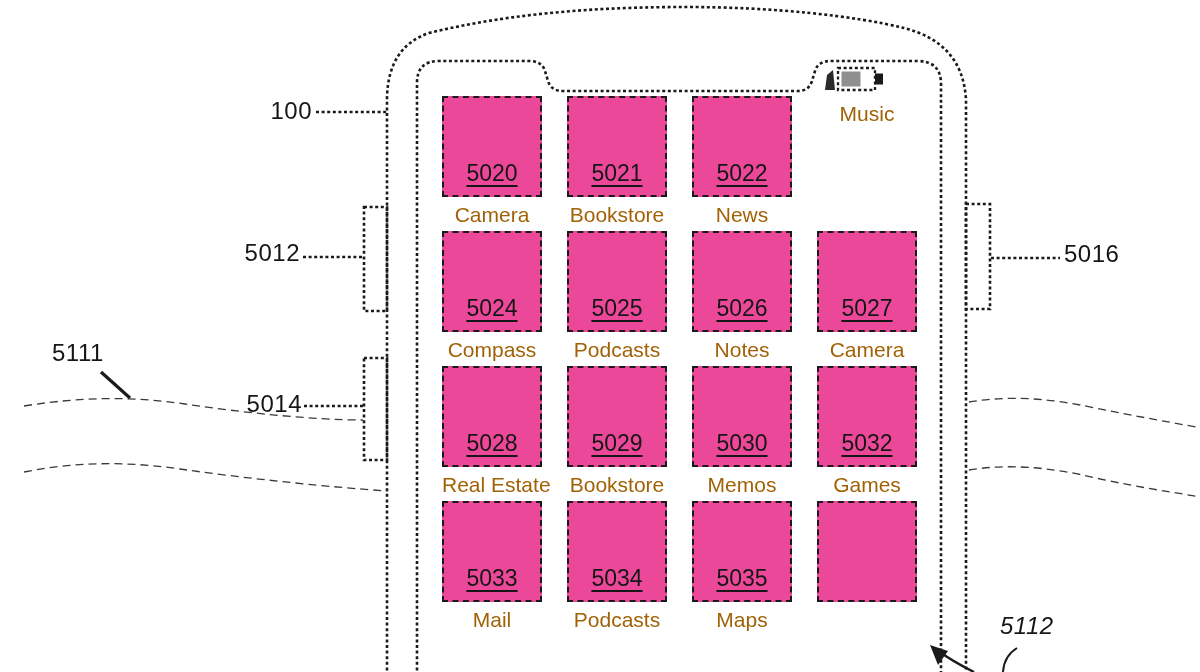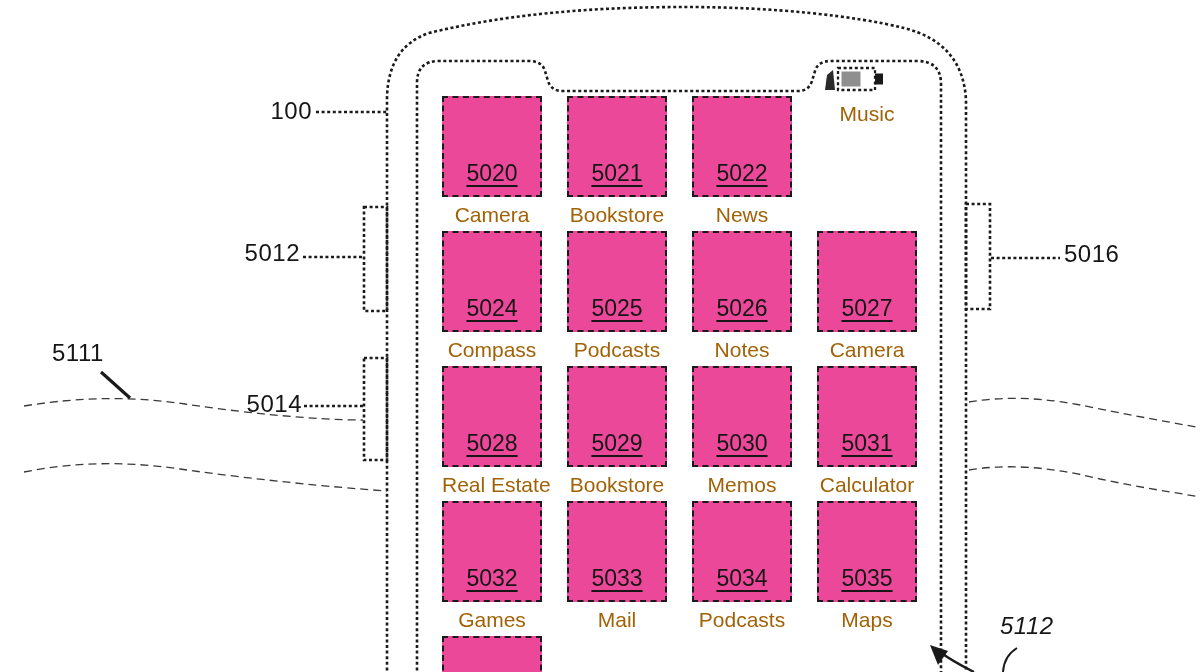--- a/index.html
+++ b/index.html
@@ -141,26 +141,20 @@
         <div class="num">5029</div>
       </div>
       <div class="app-label">Bookstore</div>
     </div>
     <div class="cell">
       <div class="box">
         <div class="num">5030</div>
       </div>
       <div class="app-label">Memos</div>
     </div>
-    <div class="cell">
-      <div class="box">
-        <div class="num">5031</div>
-      </div>
-      <div class="app-label">Calculator</div>
-    </div>
 
     <div class="cell">
       <div class="box">
         <div class="num">5032</div>
       </div>
       <div class="app-label">Games</div>
     </div>
     <div class="cell">
       <div class="box">
         <div class="num">5033</div>

